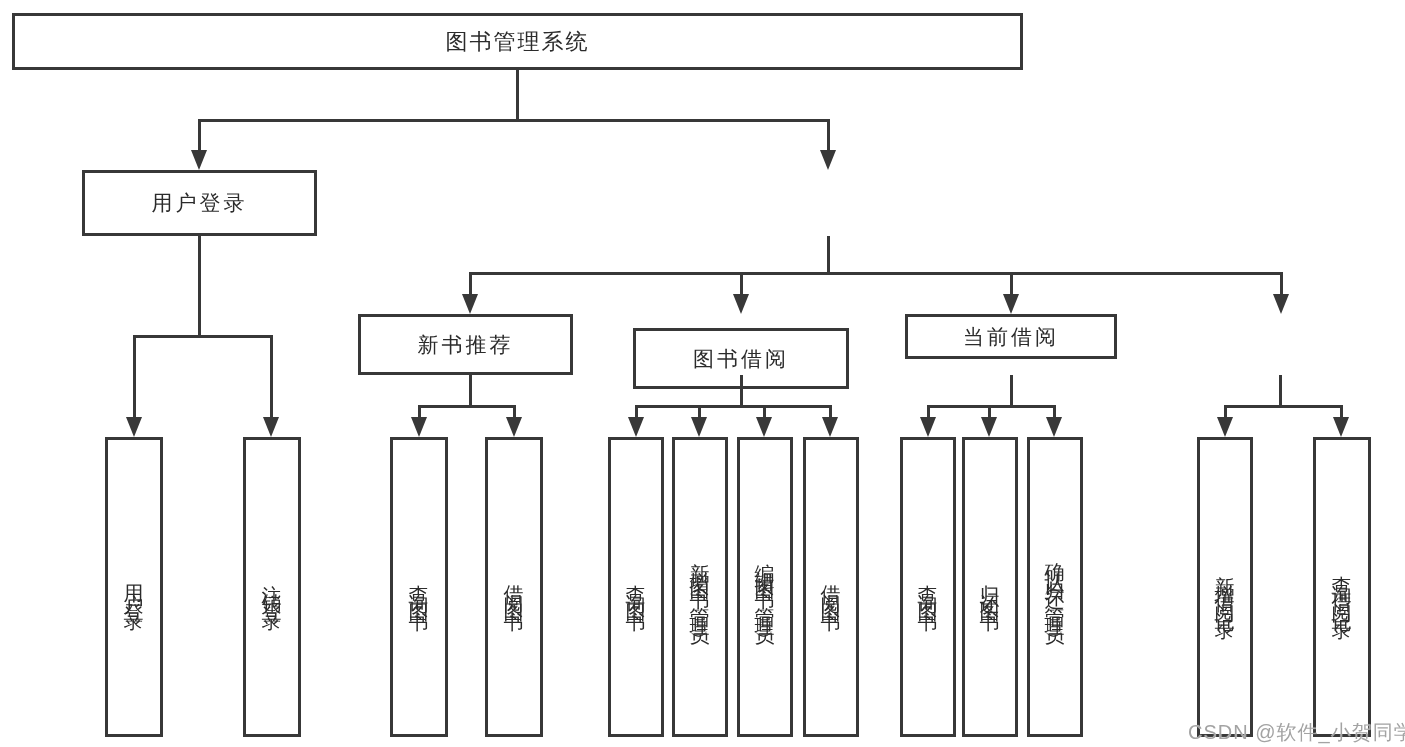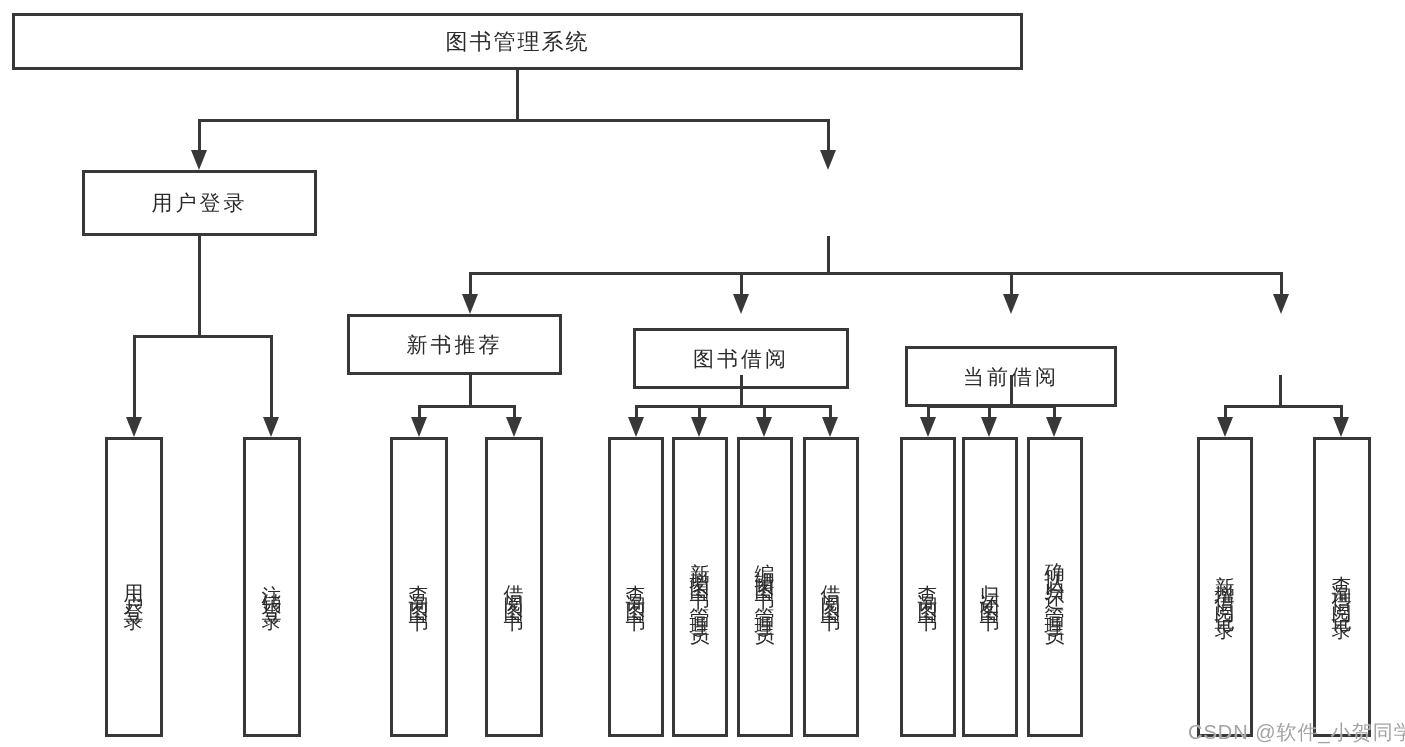--- a/index.html
+++ b/index.html
@@ -39,29 +39,29 @@
 
   <div class="box root" style="left:12px;top:13px;width:1011px;height:57px;">
     <span>图书管理系统</span>
   </div>
 
   <div class="box" style="left:82px;top:170px;width:235px;height:66px;">
     <span>用户登录</span>
   </div>
 
 
-  <div class="box" style="left:347px;top:314px;width:215px;height:61px;">
+  <div class="box" style="left:358px;top:314px;width:215px;height:61px;">
     <span>新书推荐</span>
   </div>
 
   <div class="box" style="left:633px;top:328px;width:216px;height:61px;">
     <span>图书借阅</span>
   </div>
 
-  <div class="box" style="left:905px;top:314px;width:212px;height:61px;margin-top:32px;">
+  <div class="box" style="left:905px;top:314px;width:212px;height:45px;">
     <span>当前借阅</span>
   </div>
 
 
   <div class="leaf" style="left:105px;top:437px;width:58px;height:300px;">
     <span>用户登录</span>
   </div>
   <div class="leaf" style="left:243px;top:437px;width:58px;height:300px;">
     <span>注销登录</span>
   </div>

